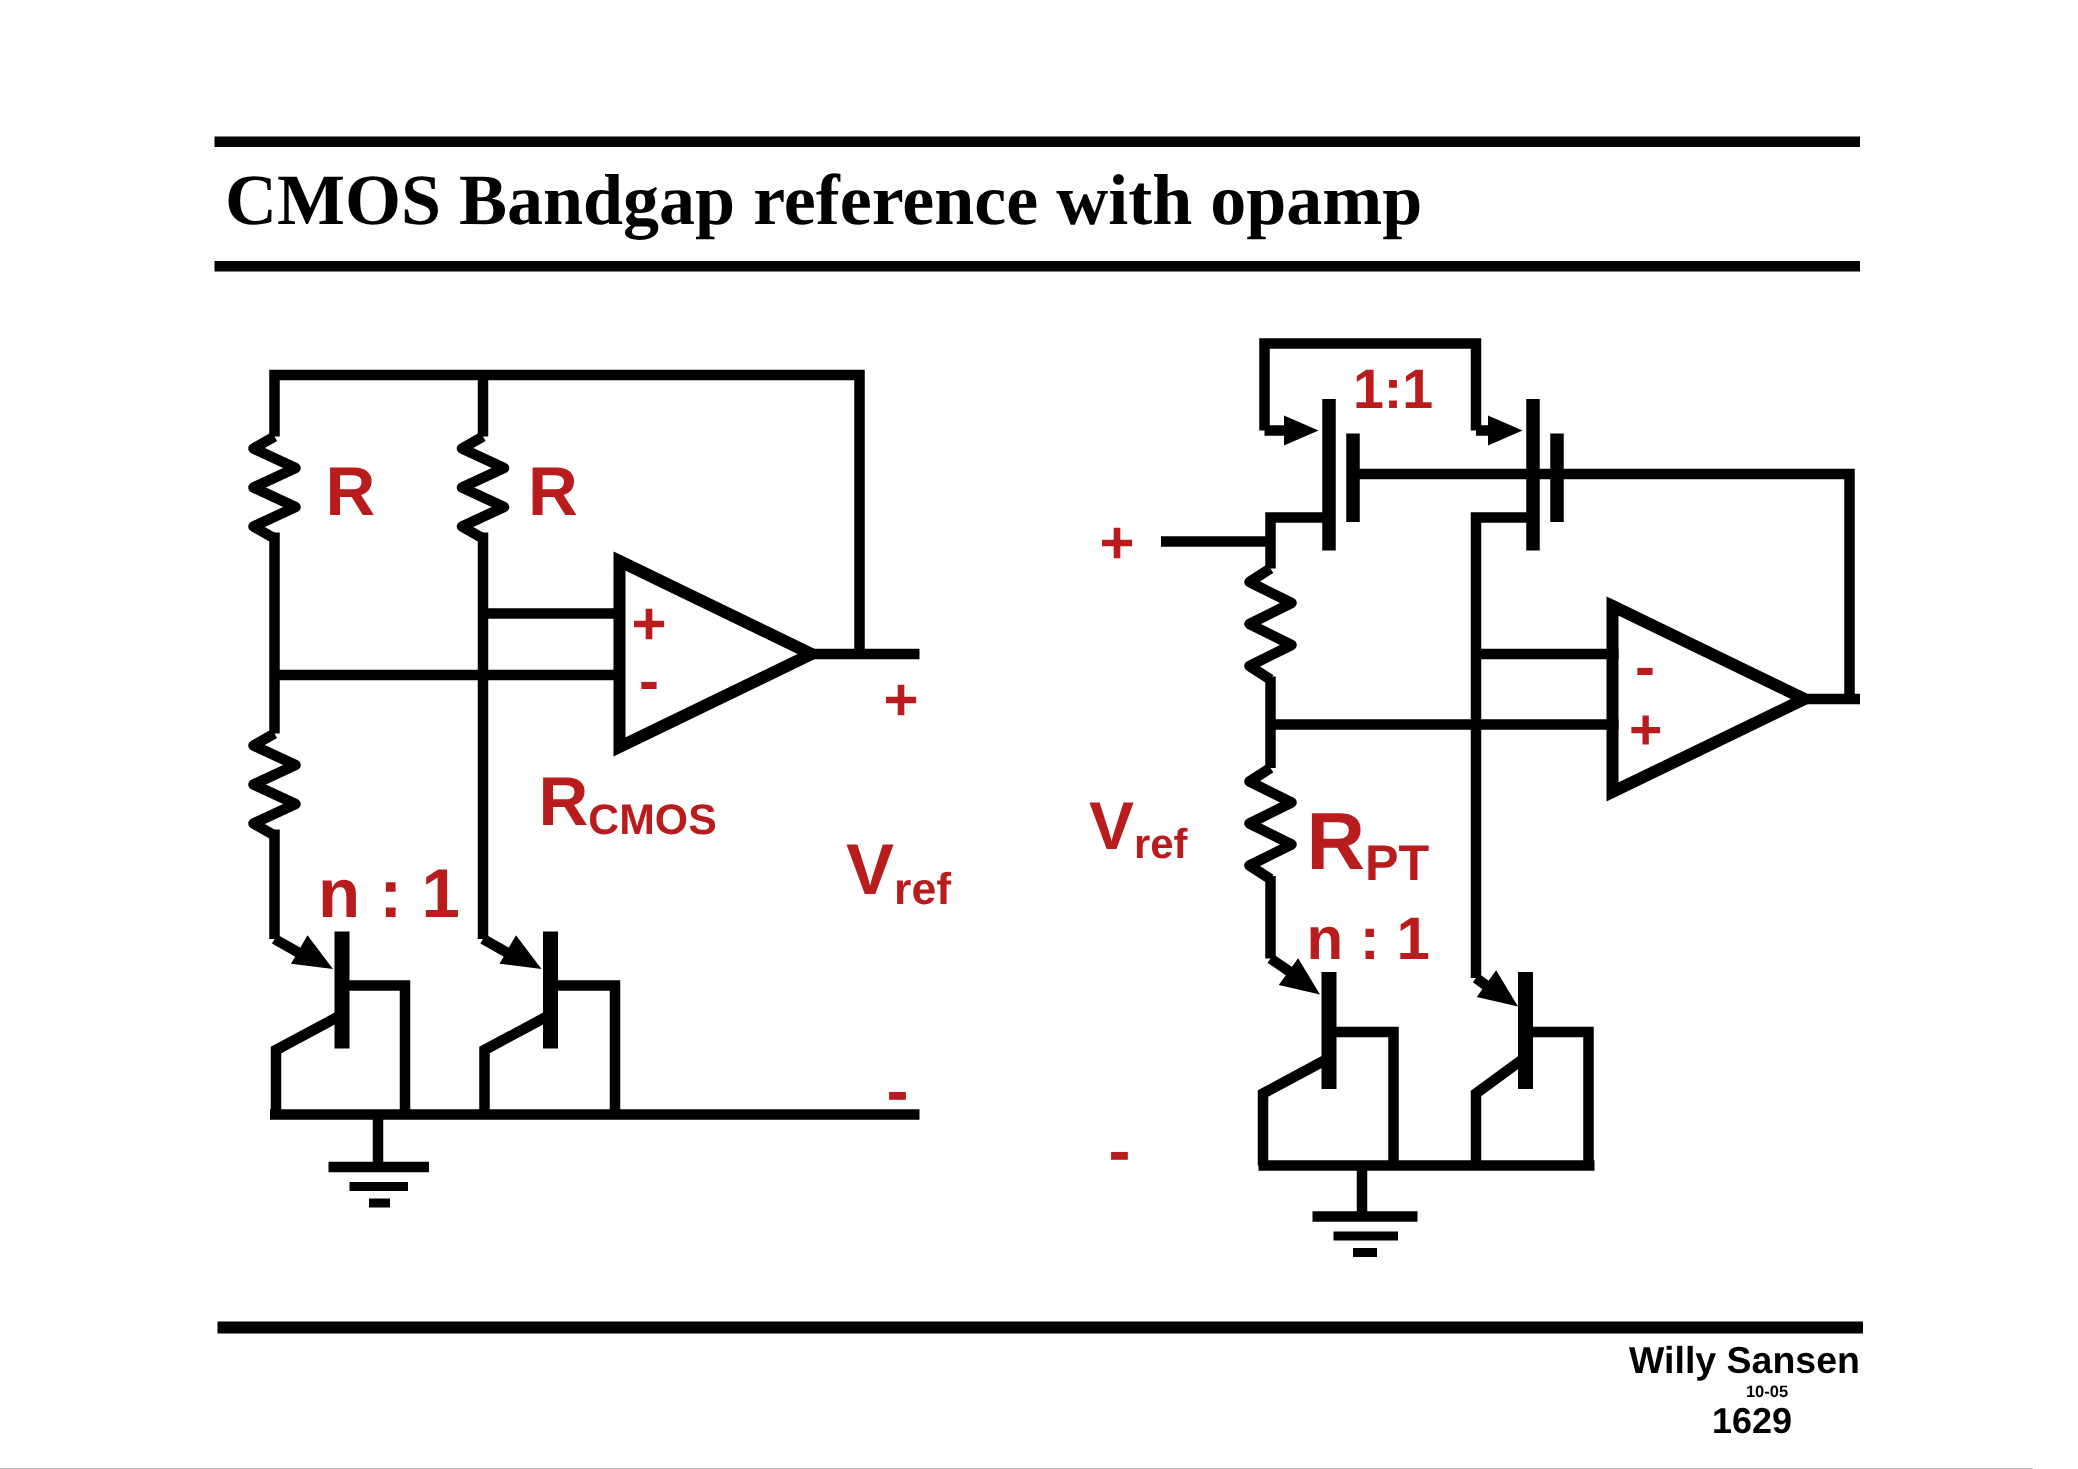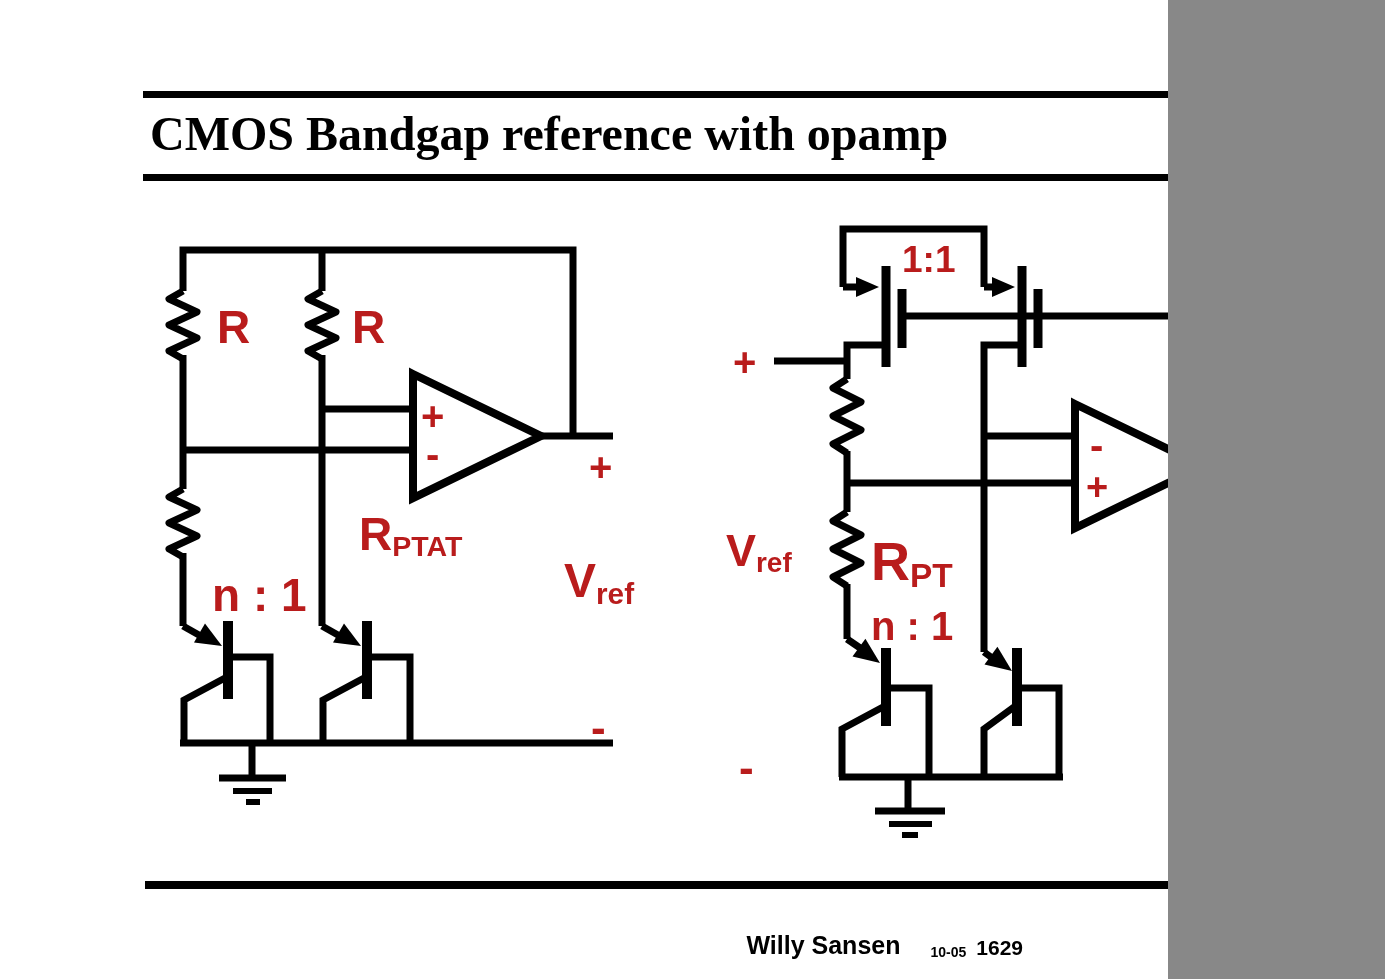--- a/index.html
+++ b/index.html
@@ -1,22 +1,21 @@
 <!DOCTYPE html>
 <html><head>
 <meta charset="utf-8">
 <style>
   html,body{margin:0;padding:0;background:#888;}
   .slide{
     position:relative;
-    width:1136px;height:979px;
+    width:1385px;height:979px;
     background:#ffffff;
     overflow:hidden;
     font-family:"Liberation Sans",sans-serif;
-    padding-left:32px;
   }
   .hrule{position:absolute;background:#000;}
   .title{
     position:absolute;left:150px;top:110px;margin:0;
     font-family:"Liberation Serif",serif;
     font-weight:bold;font-size:48px;color:#000;
     letter-spacing:0px;white-space:nowrap;line-height:1;
   }
   svg.circuit{position:absolute;left:0;top:0;}
   svg.circuit path{stroke:#000;fill:none;stroke-width:7;stroke-linecap:butt;stroke-linejoin:miter;}
@@ -24,26 +23,26 @@
   svg.circuit path.bar{stroke-width:10;}
   svg.circuit path.mosbar{stroke-width:9;}
   svg.circuit path.tri{stroke-width:8;}
   svg.circuit path.g2{stroke-width:6;}
   svg.circuit polygon{fill:#000;stroke:none;}
   .lbl{
     position:absolute;color:#b91c1c;font-weight:bold;line-height:1;white-space:nowrap;
   }
   .lbl .sub{font-size:0.62em;vertical-align:-0.22em;}
   .footer{
-    position:absolute;top:931px;right:145px;
-    display:flex;align-items:flex-end;color:#000;font-weight:bold;
+    position:absolute;top:893px;right:145px;
+    display:flex;align-items:center;color:#000;font-weight:bold;flex-direction:column;
   }
   .footer .author{font-size:25px;}
-  .footer .date{font-size:14px;margin-left:30px;}
-  .footer .page{font-size:21px;margin-left:10px;}
+  .footer .date{font-size:11px;margin-left:30px;}
+  .footer .page{font-size:24px;margin-left:10px;}
 </style>
 </head>
 <body>
 
 <section class="slide">
 
   <div class="hrule" style="left:143px;top:91px;width:1097px;height:7px;"></div>
   <div class="hrule" style="left:143px;top:174px;width:1097px;height:7px;"></div>
   <div class="hrule" style="left:145px;top:881px;width:1097px;height:8px;"></div>
 
@@ -137,21 +136,21 @@
       <path class="g2" d="M 889 824 H 932"></path>
       <path class="g2" d="M 902 835 H 918"></path>
     </g>
   </svg>
 
   <div class="lbl" style="left:217px;top:304px;font-size:46px;">R</div>
   <div class="lbl" style="left:352px;top:304px;font-size:46px;">R</div>
   <div class="lbl" style="left:421px;top:396px;font-size:40px;">+</div>
   <div class="lbl" style="left:426px;top:434px;font-size:40px;">-</div>
   <div class="lbl" style="left:359px;top:511px;font-size:46px;">
-    <span>R</span><span class="sub">PTAT</span>
+    <span>R</span><span class="sub">CMOS</span>
   </div>
   <div class="lbl" style="left:212px;top:572px;font-size:46px;">n : 1</div>
   <div class="lbl" style="left:564px;top:557px;font-size:48px;">
     <span>V</span><span class="sub">ref</span>
   </div>
   <div class="lbl" style="left:589px;top:447px;font-size:40px;">+</div>
   <div class="lbl" style="left:591px;top:706px;font-size:44px;">-</div>
 
   <div class="lbl" style="left:902px;top:241px;font-size:37px;">1:1</div>
   <div class="lbl" style="left:733px;top:342px;font-size:40px;">+</div>

